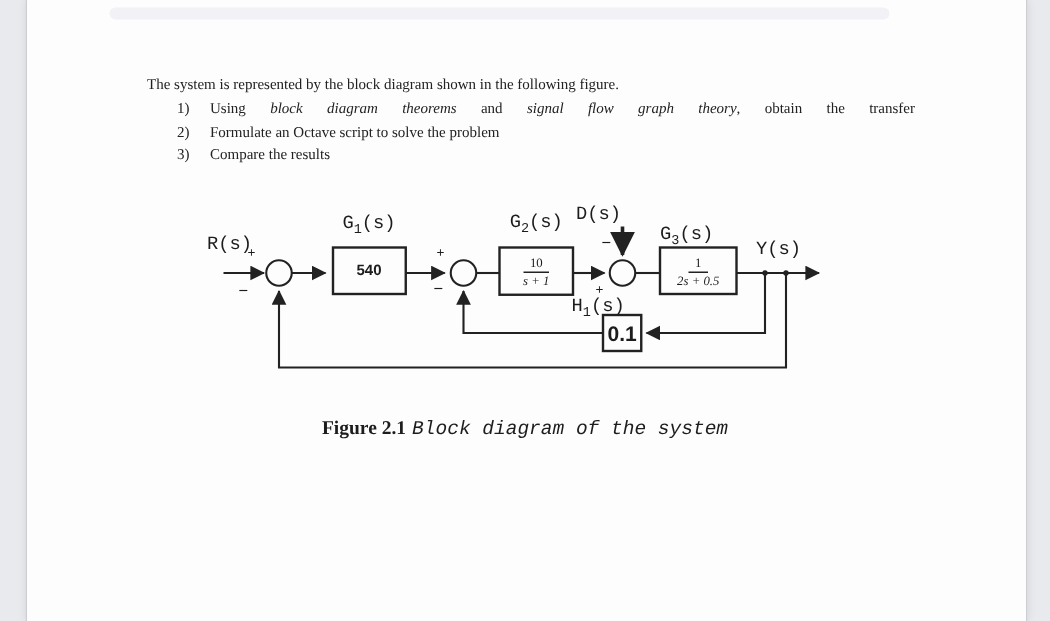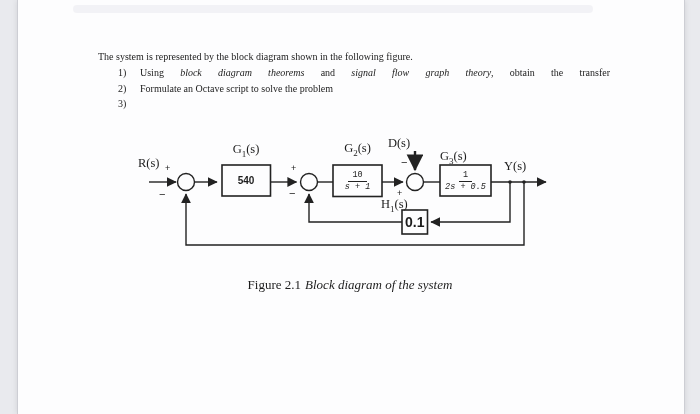--- a/index.html
+++ b/index.html
@@ -8,53 +8,54 @@
         border-left:1px solid #cdced4;border-right:1px solid #cdced4;box-shadow:0 0 6px rgba(0,0,0,.10);}
   .smudge{position:absolute;left:55px;top:5px;width:520px;height:8px;background:#e9eaee;opacity:.55;border-radius:4px;}
   
   .textblock{position:absolute;left:98px;top:49px;width:514px;font-size:10px;line-height:15.8px;color:#222;}
   .item{position:relative;padding-left:42px;}
   .item .no{position:absolute;left:20px;top:0;}
   .jline{text-align:justify;text-align-last:justify;width:470px;}
   .it{font-style:italic;}
   
   .diagram-svg{position:absolute;left:0;top:0;}
-  .lbl{position:absolute;font-family:Liberation Serif, serif;font-size:12.5px;color:#1c1c1c;white-space:nowrap;}
+  .lbl{position:absolute;font-family:Liberation Mono, monospace;font-size:12.5px;color:#1c1c1c;white-space:nowrap;}
   .lbl sub{font-size:9px;}
   .sign{position:absolute;font-family:"Liberation Sans",sans-serif;color:#1c1c1c;line-height:1;}
   .blocktext{position:absolute;display:flex;align-items:center;justify-content:center;
              font-family:"Liberation Sans",sans-serif;font-weight:600;color:#1c1c1c;}
   .frac{position:absolute;display:flex;flex-direction:column;align-items:center;justify-content:center;
-        font-family:Liberation Mono, monospace;font-size:8.5px;color:#1c1c1c;}
+        font-family:Liberation Serif, serif;font-size:8.5px;color:#1c1c1c;}
   .frac .num{border-bottom:1px solid #222;padding:0 4px;line-height:11px;}
   .frac .den{line-height:11px;font-style:italic;}
   
   .caption{position:absolute;left:0;top:277px;width:700px;text-align:center;font-size:13px;color:#1d1d1d;}
-  .cap-bold{font-weight:normal;}
-  .cap-italic{font-style:italic;margin-left:4px;}
+  .cap-bold{font-weight:bold;}
+  .cap-italic{font-style:italic;margin-left:4px;font-family:Liberation Mono, monospace;}
 </style>
 </head>
 <body>
 
 <div class="page">
   <div class="smudge"></div>
 </div>
 
 <div class="textblock">
   <div>The system is represented by the block diagram shown in the following figure.</div>
   <div class="item">
     <span class="no">1)</span>
     <div class="jline"><span>Using </span><span class="it">block diagram theorems</span><span> and </span><span class="it">signal flow graph theory</span><span>, obtain the transfer</span></div>
   </div>
   <div class="item">
     <span class="no">2)</span>
     <span>Formulate an Octave script to solve the problem</span>
   </div>
   <div class="item">
     <span class="no">3)</span>
+    <span>Compare the results</span>
   </div>
 </div>
 
 <svg class="diagram-svg" width="700" height="414" viewBox="0 0 700 414">
   <defs>
     <marker id="arr" markerWidth="8" markerHeight="8" refX="6.5" refY="3.5" orient="auto">
       <path d="M0,0 L7,3.5 L0,7 Z" fill="#222"></path>
     </marker>
   </defs>
   <g stroke="#222" stroke-width="1.4" fill="none">

